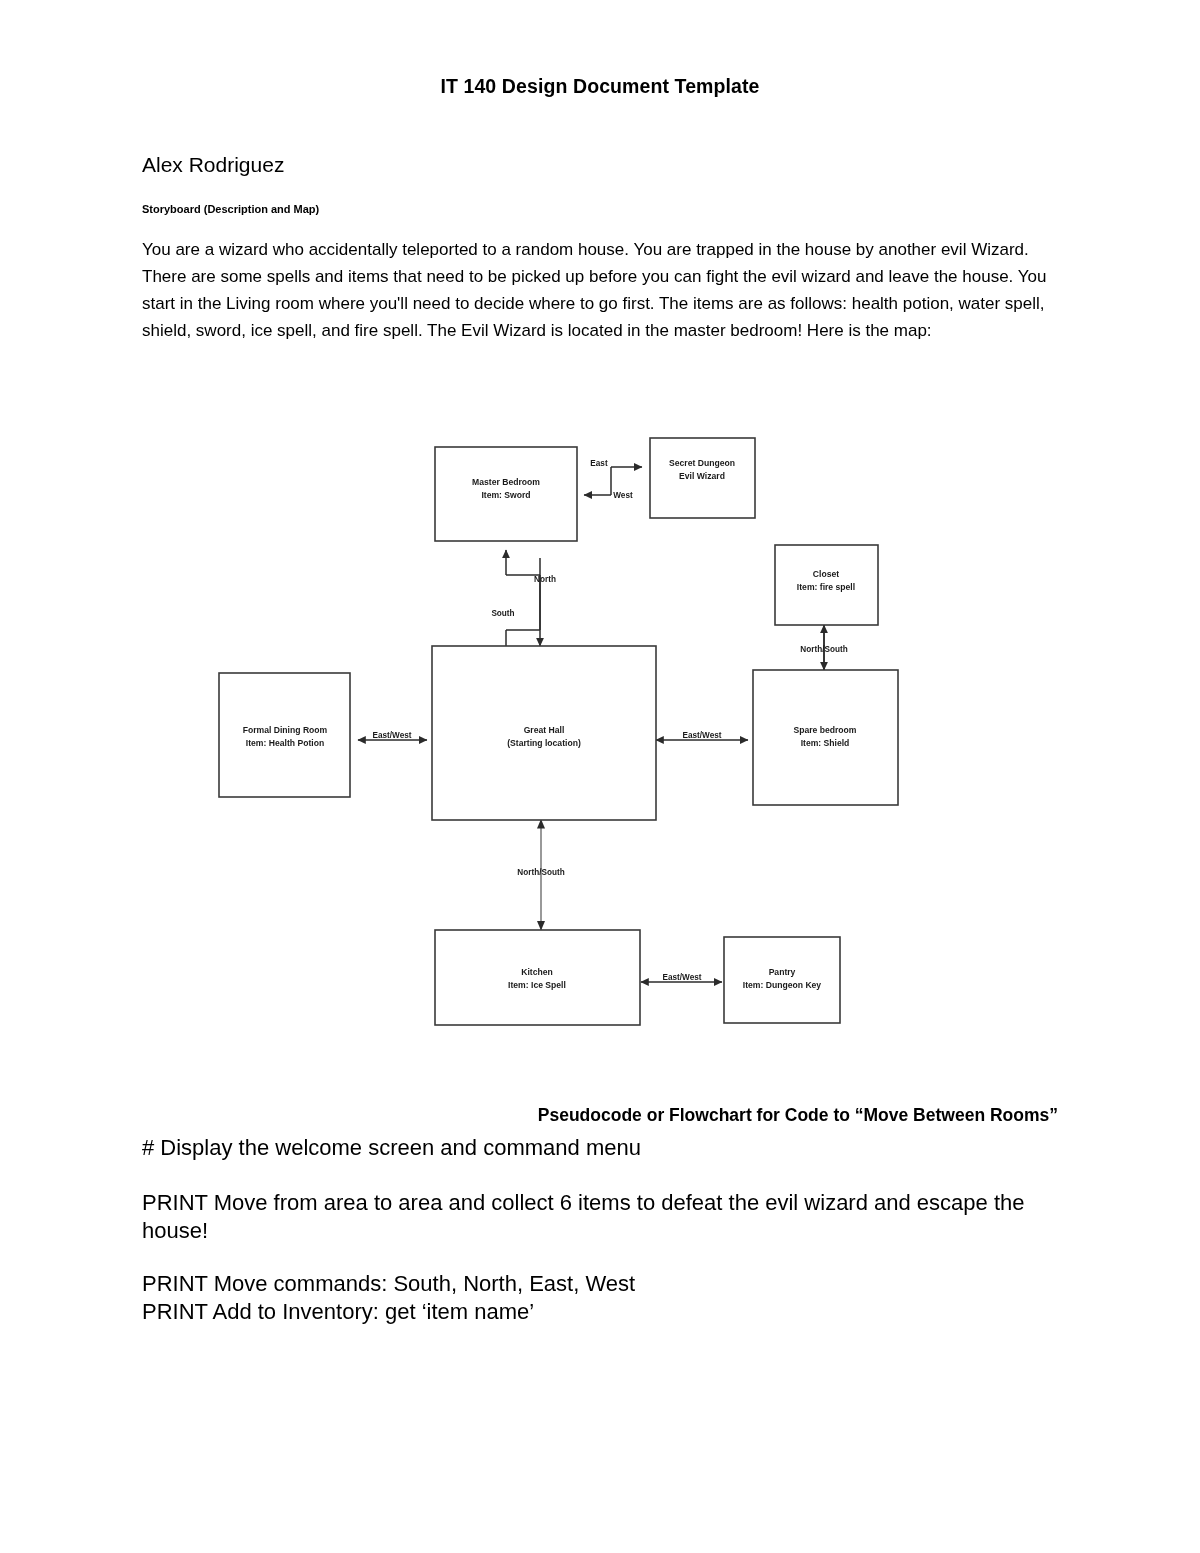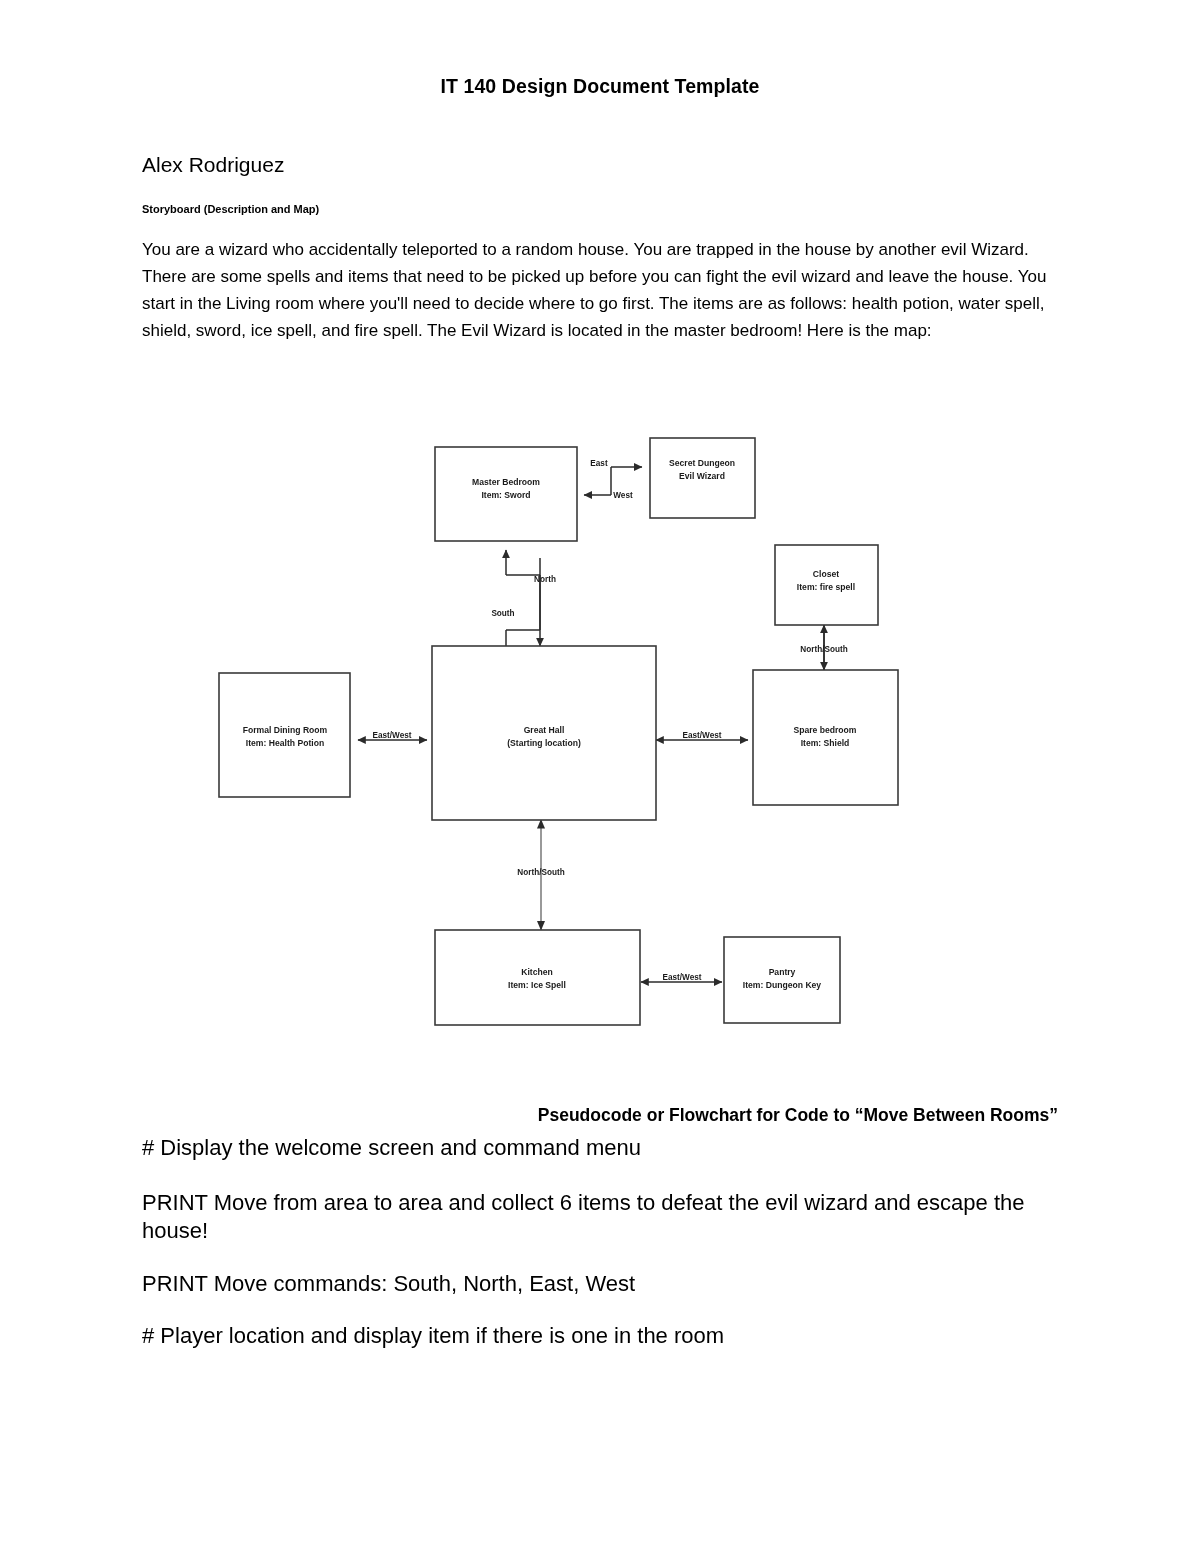--- a/index.html
+++ b/index.html
@@ -249,16 +249,16 @@
         <text class="box-label" x="782" y="558">Item: Dungeon Key</text>
       </g>
     </svg>
   </div>
 
   <div class="content">
     <h2 class="pseudo-heading">Pseudocode or Flowchart for Code to “Move Between Rooms”</h2>
     <p class="pseudo-line pseudo-block"># Display the welcome screen and command menu</p>
     <p class="pseudo-line pseudo-gap-lg">PRINT Move from area to area and collect 6 items to defeat the evil wizard and escape the house!</p>
     <p class="pseudo-line pseudo-gap-md">PRINT Move commands:  South,  North, East,  West</p>
-    <p class="pseudo-line pseudo-gap-md"># Player location and display item if there is one in the room</p>
+    <p class="pseudo-line">PRINT Add to Inventory: get ‘item name’</p>
   </div>
 
 </div>
 
 </body></html>

